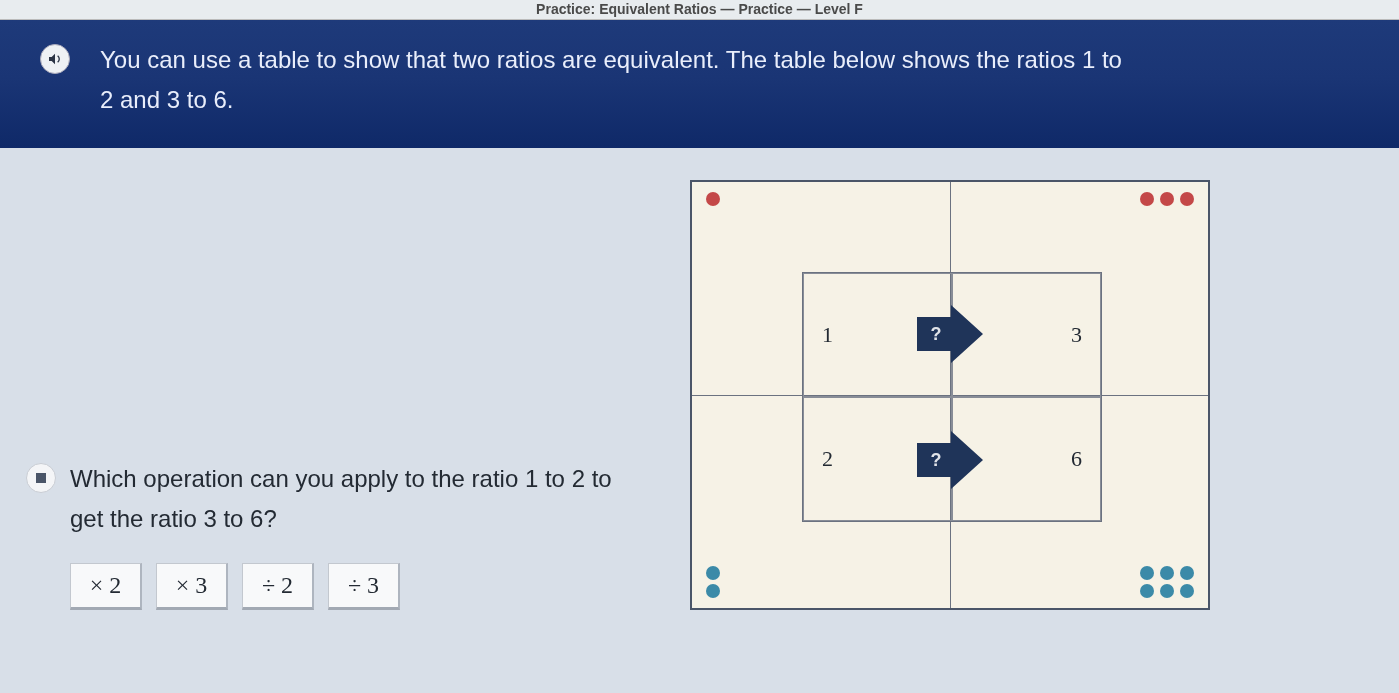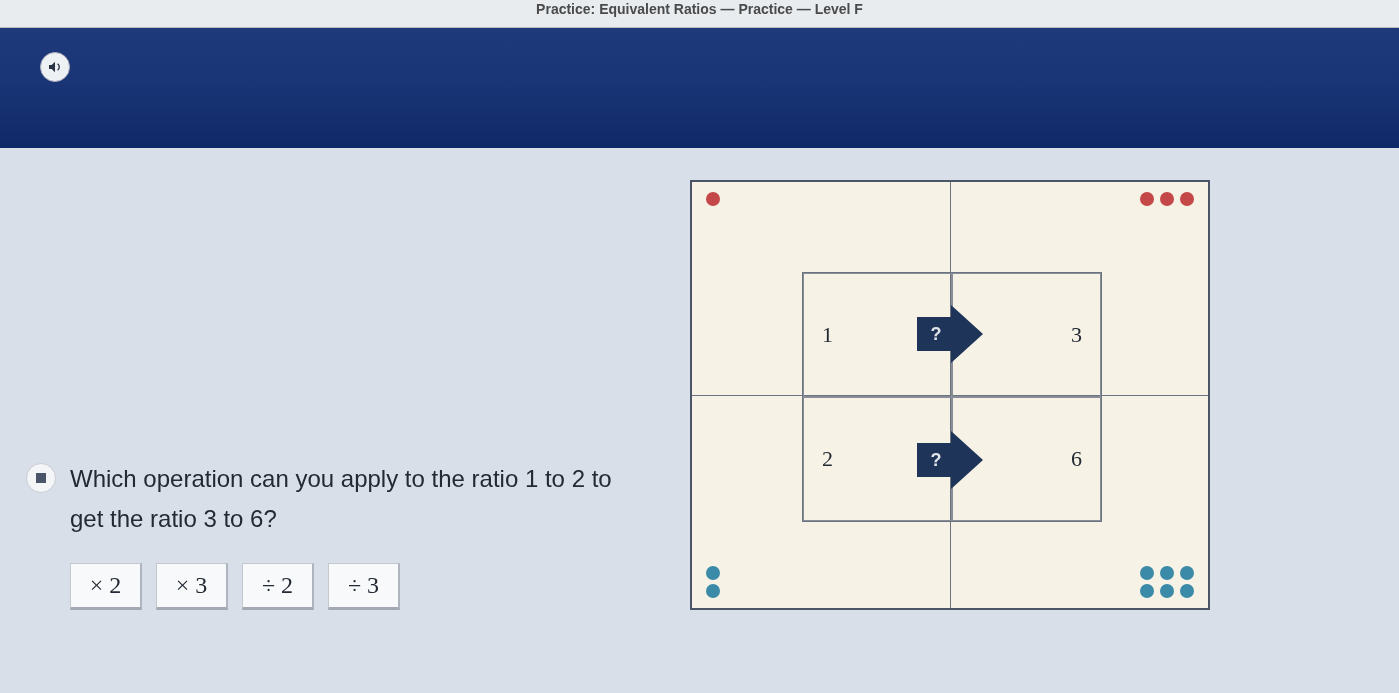--- a/index.html
+++ b/index.html
@@ -4,21 +4,21 @@
 <style>
   * { box-sizing: border-box; margin: 0; padding: 0; }
   body {
     width: 1399px;
     height: 693px;
     font-family: Arial, Helvetica, sans-serif;
     background: #d8dfe8;
     overflow: hidden;
   }
   .top-bar {
-    height: 28px;
+    height: 20px;
     background: #e8ecef;
     color: #4a4a4a;
     font-size: 14px;
     font-weight: 600;
     text-align: center;
     line-height: 18px;
     border-bottom: 1px solid #bbb;
   }
   .instruction-bar {
     background: linear-gradient(180deg, #1e3a7a 0%, #1a3575 45%, #0f2968 100%);
@@ -181,20 +181,21 @@
 
 <div class="top-bar">Practice: Equivalent Ratios — Practice — Level F</div>
 
 <div class="instruction-bar">
   <div class="audio-btn">
     <svg width="16" height="16" viewBox="0 0 24 24" fill="#2a3344">
       <path d="M3 9v6h4l5 5V4L7 9H3z"></path>
         <path d="M16 7c1.5 1.2 2.4 3 2.4 5s-.9 3.8-2.4 5" stroke="#2a3344" stroke-width="2" fill="none"></path>
     </svg>
   </div>
+  <div class="instruction-text">You can use a table to show that two ratios are equivalent. The table below shows the ratios 1 to 2 and 3 to 6.</div>
 </div>
 
 <div class="content">
   <div class="question-col">
     <div class="bullet"></div>
     <div class="question-text">Which operation can you apply to the ratio 1 to 2 to get the ratio 3 to 6?</div>
     <div class="options">
       <button class="option-btn">× 2</button>
       <button class="option-btn">× 3</button>
       <button class="option-btn">÷ 2</button>

